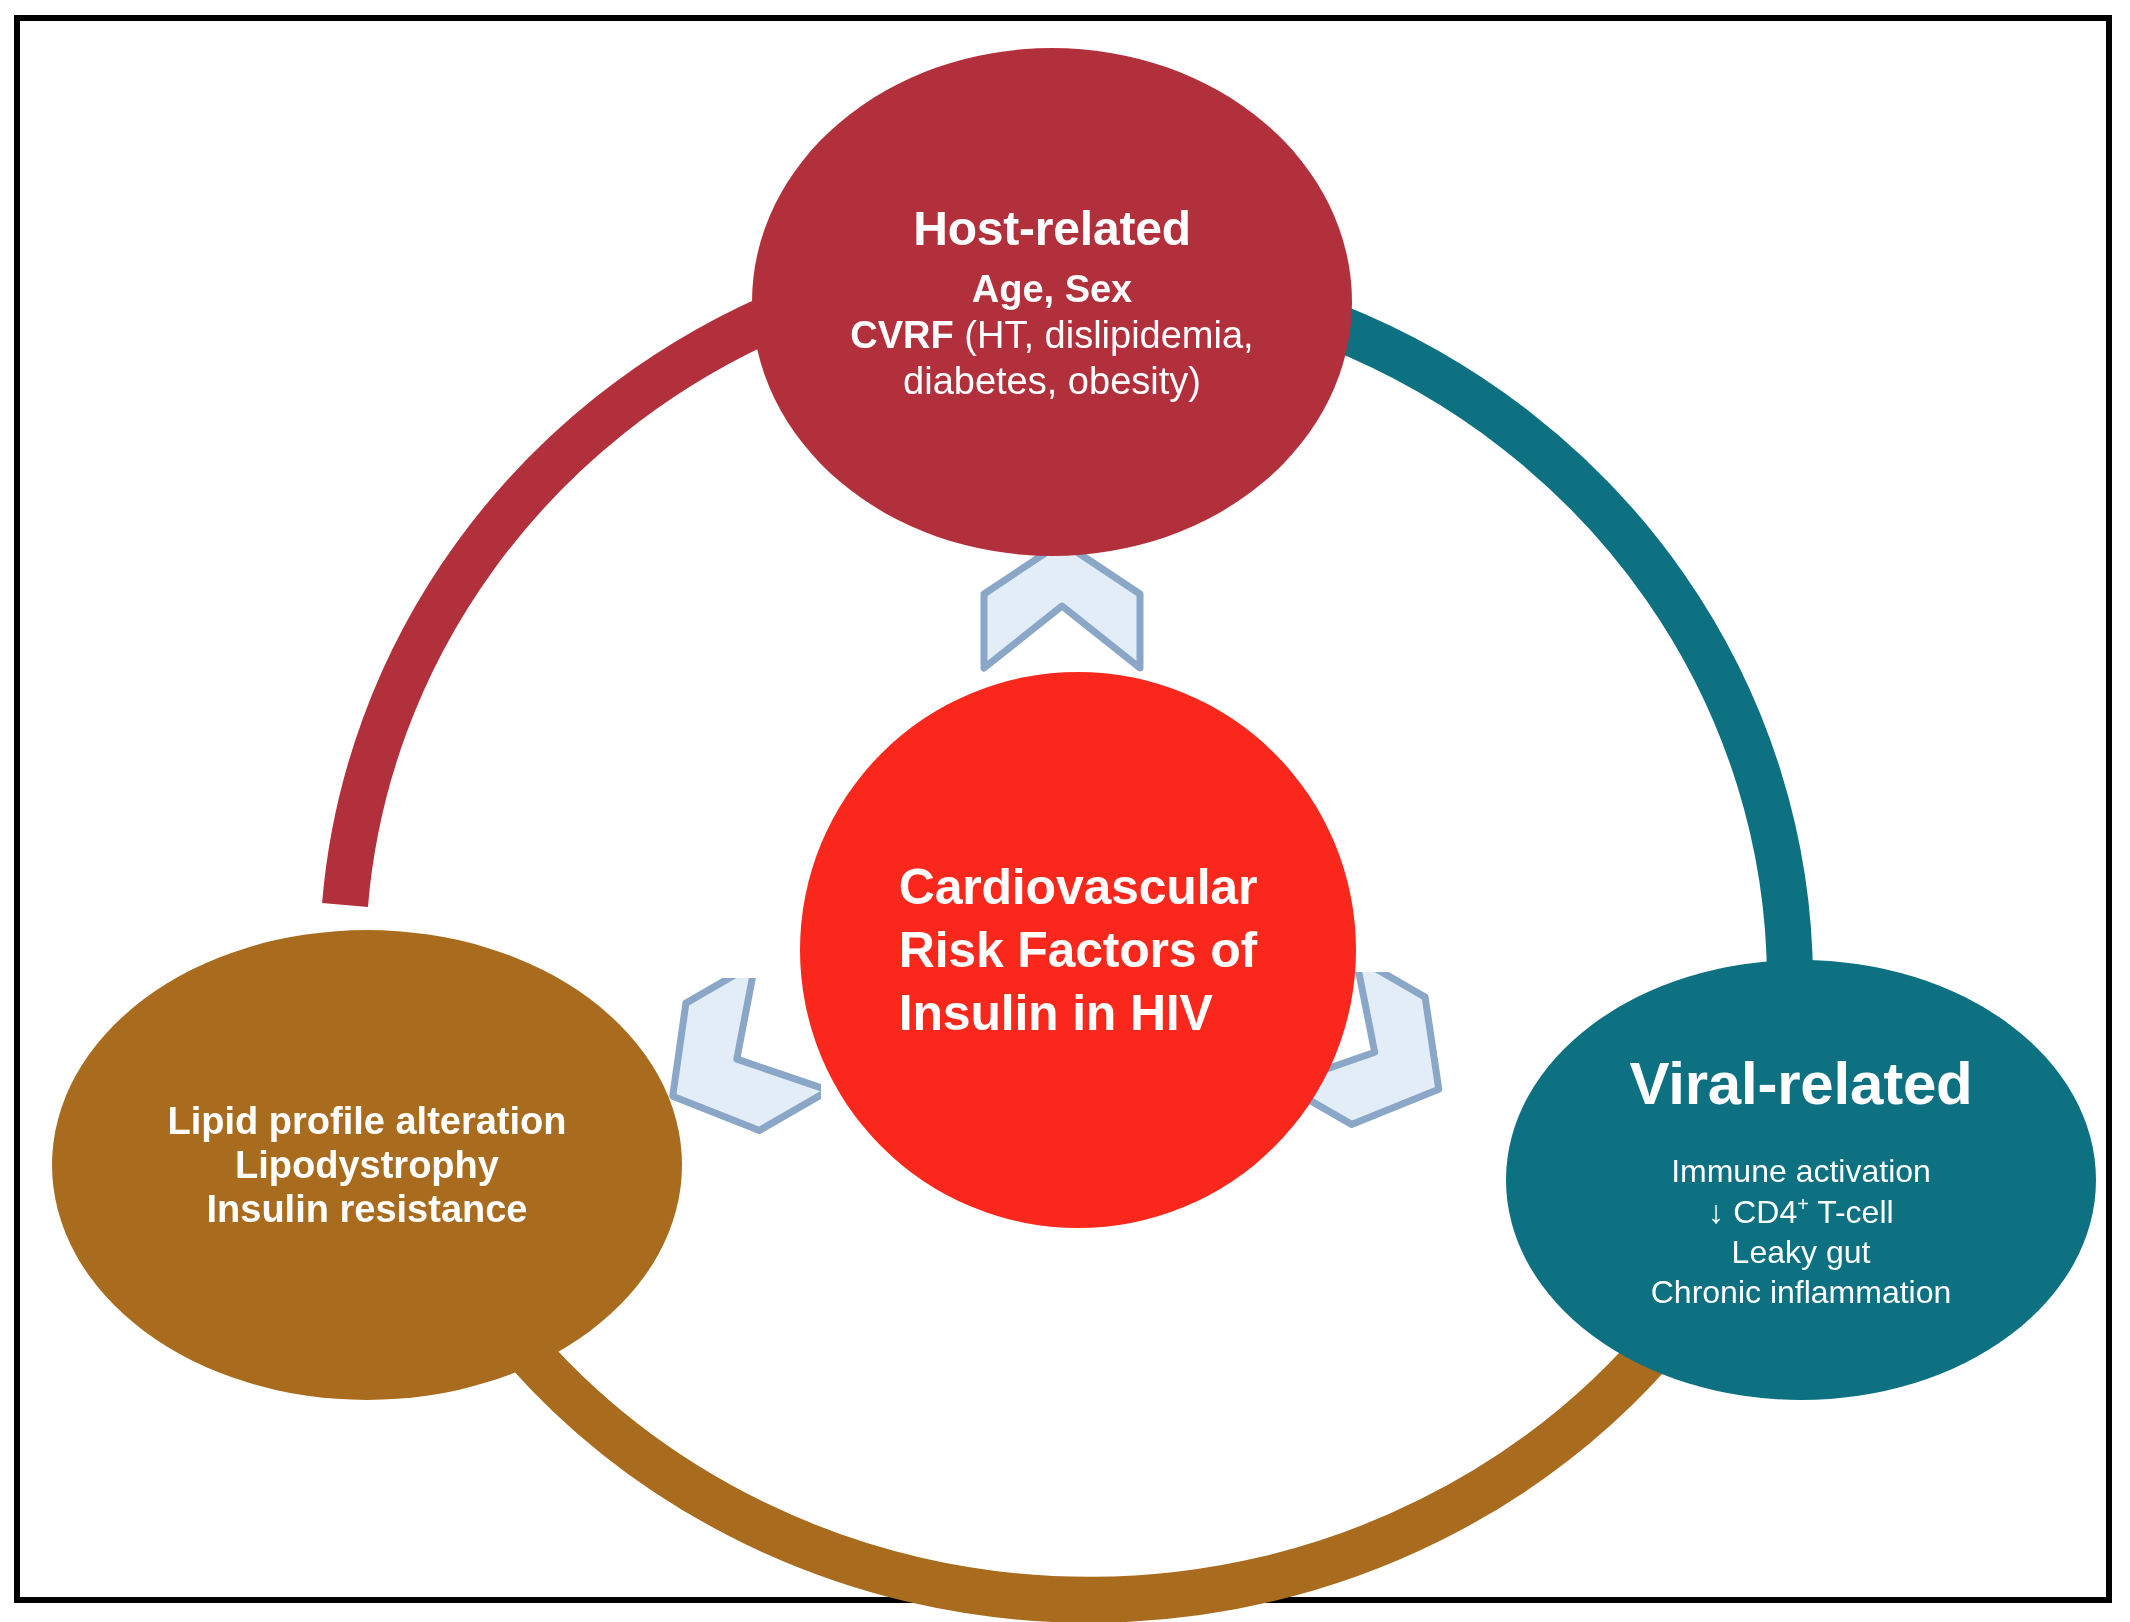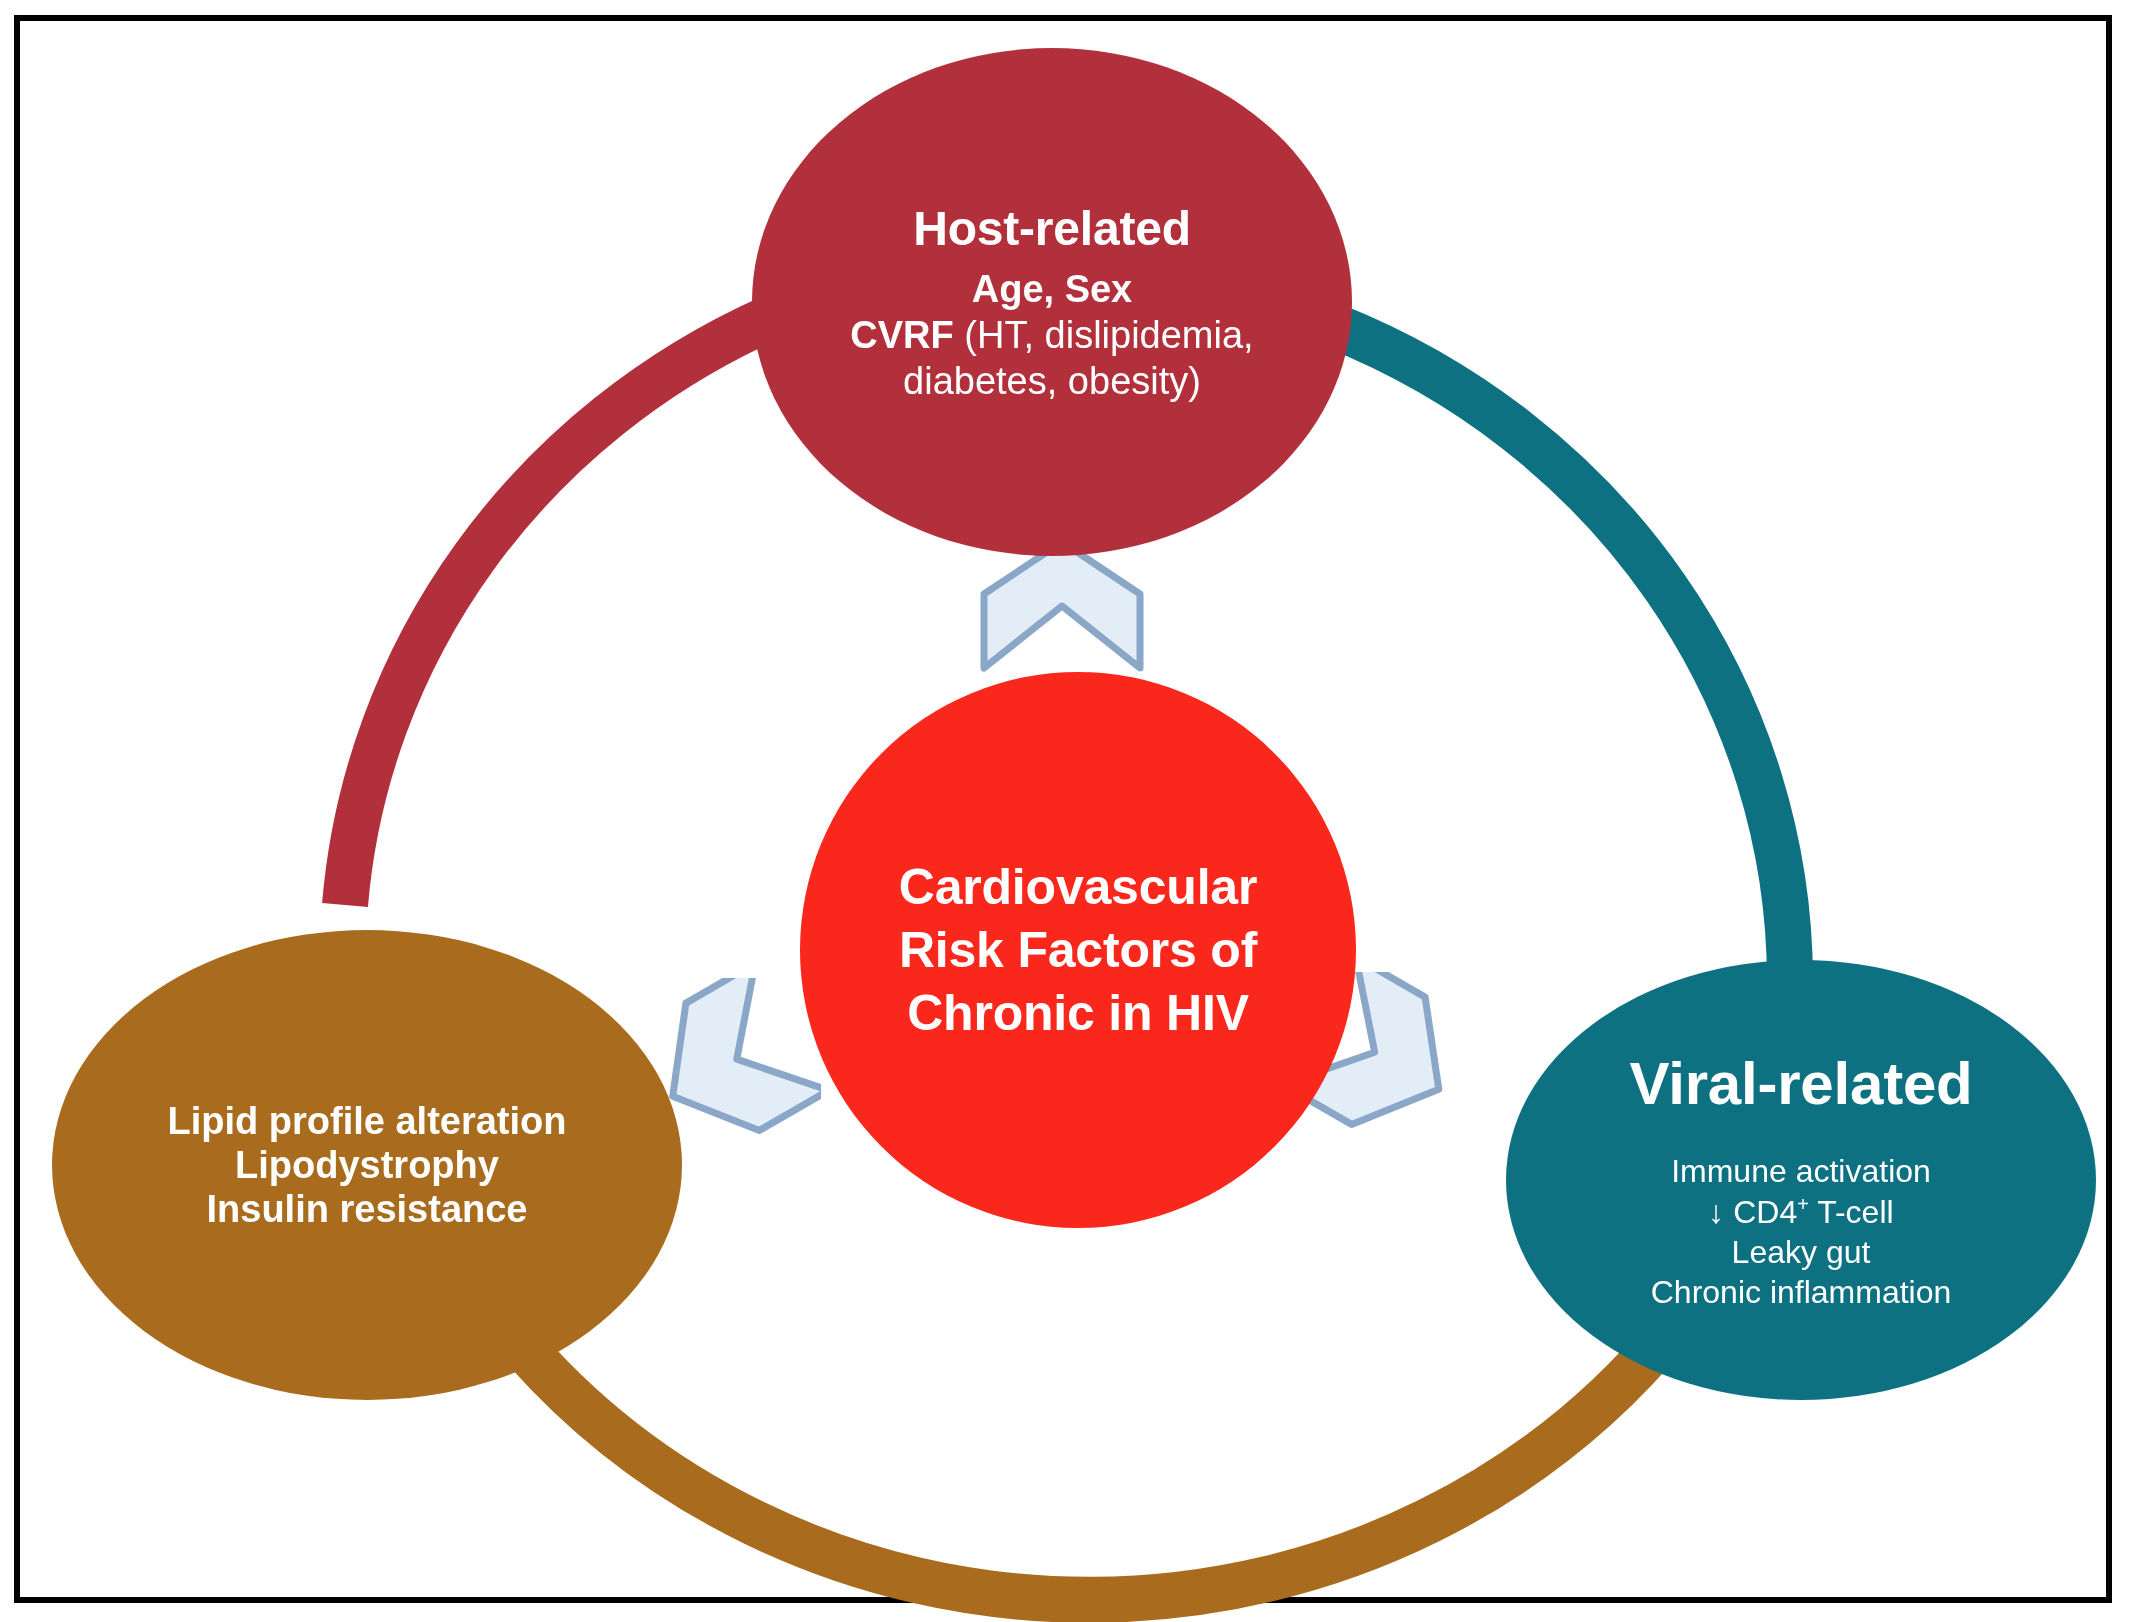--- a/index.html
+++ b/index.html
@@ -34,21 +34,21 @@
     height: 1622px;
   }
   
   .node {
     position: absolute;
     border-radius: 50%;
     display: flex;
     flex-direction: column;
     align-items: center;
     justify-content: center;
-    text-align: center;
+    text-align: left;
     color: #ffffff;
     line-height: 1.16;
   }
   .node .node-title {
     font-weight: bold;
     letter-spacing: -0.2px;
   }
   .node .node-line {
     white-space: nowrap;
   }
@@ -168,17 +168,17 @@
       <span>↓ CD4</span><sup>+</sup><span> T-cell</span>
     </div>
     <div class="node-line">Leaky gut</div>
     <div class="node-line">Chronic inflammation</div>
   </div>
 
   <div class="node" id="node-center">
     <div class="node-title">
       <div>Cardiovascular</div>
       <div>Risk Factors of</div>
-      <div>Chronic in HIV</div>
+      <div>Insulin in HIV</div>
     </div>
   </div>
 
 </div>
 
 </body></html>

